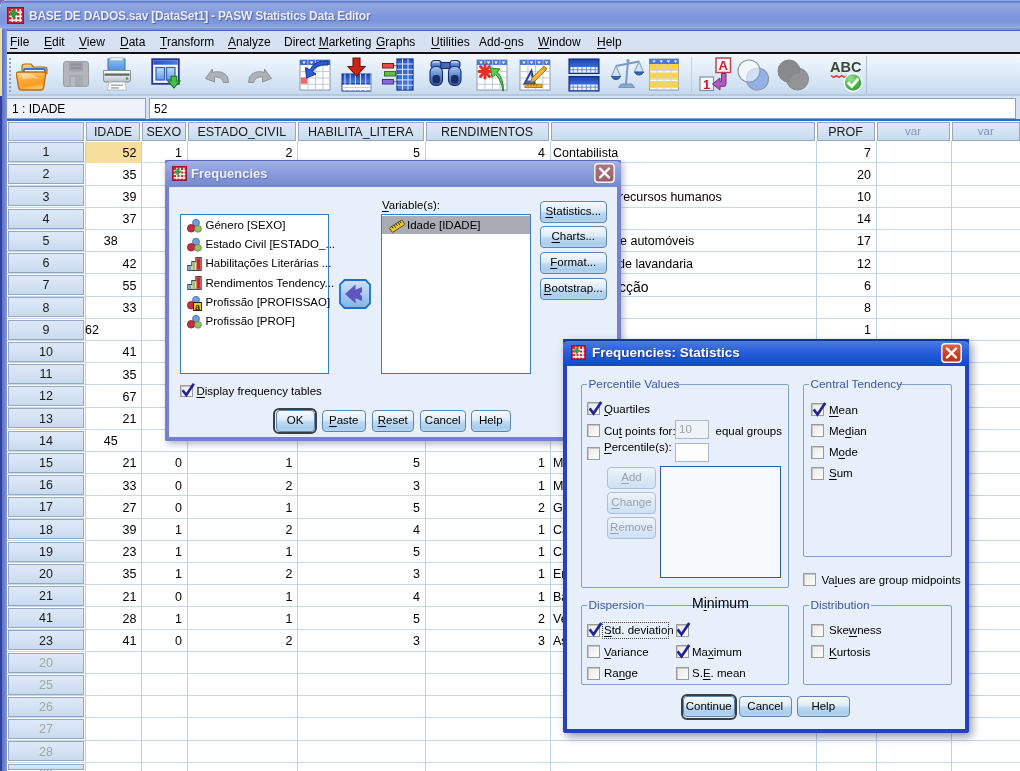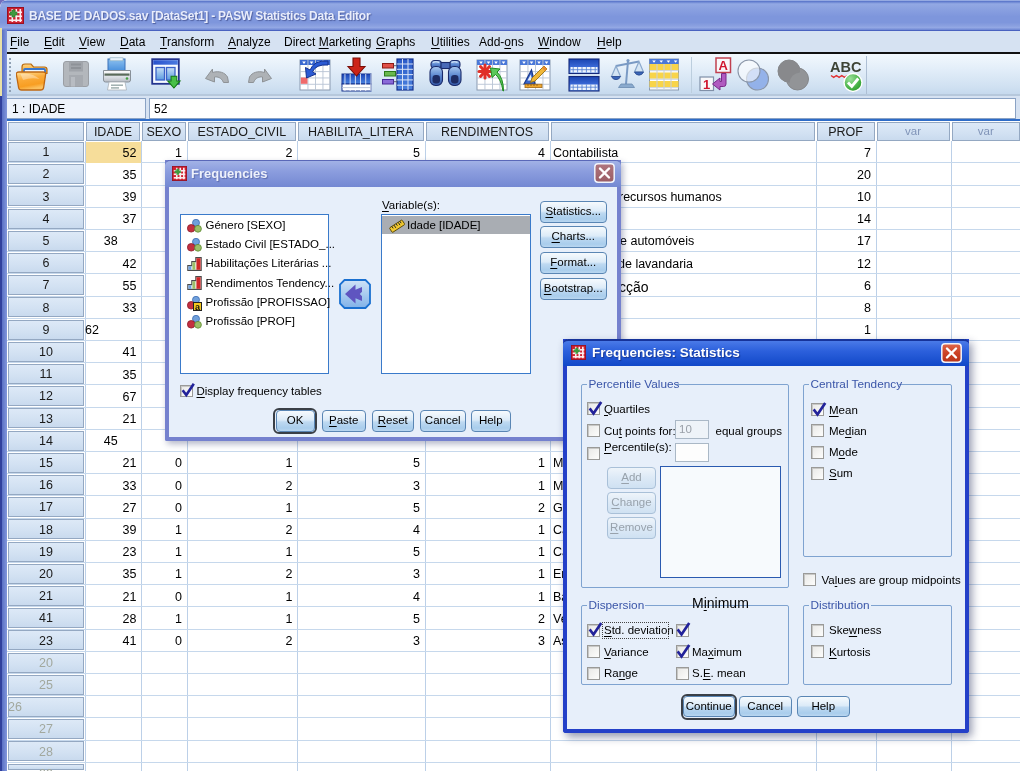--- a/index.html
+++ b/index.html
@@ -465,21 +465,21 @@
 <div class="tx" style="left:8px;top:589.2px;width:76px;text-align:center;font-size:12.5px;color:#1a1a1a">21</div>
 <div class="abs" style="left:8px;top:608.2px;width:76px;height:20.0px;background:linear-gradient(180deg,#dde9f7 0%,#d2e1f2 60%,#c9daee 100%);border:1px solid #94a8c2;"></div>
 <div class="tx" style="left:8px;top:611.4px;width:76px;text-align:center;font-size:12.5px;color:#1a1a1a">41</div>
 <div class="abs" style="left:8px;top:630.4px;width:76px;height:20.0px;background:linear-gradient(180deg,#dde9f7 0%,#d2e1f2 60%,#c9daee 100%);border:1px solid #94a8c2;"></div>
 <div class="tx" style="left:8px;top:633.6px;width:76px;text-align:center;font-size:12.5px;color:#1a1a1a">23</div>
 <div class="abs" style="left:8px;top:652.6px;width:76px;height:20.0px;background:linear-gradient(180deg,#dde9f7 0%,#d2e1f2 60%,#c9daee 100%);border:1px solid #94a8c2;"></div>
 <div class="tx" style="left:8px;top:655.8px;width:76px;text-align:center;font-size:12.5px;color:#a2a89e">20</div>
 <div class="abs" style="left:8px;top:674.8px;width:76px;height:20.0px;background:linear-gradient(180deg,#dde9f7 0%,#d2e1f2 60%,#c9daee 100%);border:1px solid #94a8c2;"></div>
 <div class="tx" style="left:8px;top:678.0px;width:76px;text-align:center;font-size:12.5px;color:#a2a89e">25</div>
 <div class="abs" style="left:8px;top:697.0px;width:76px;height:20.0px;background:linear-gradient(180deg,#dde9f7 0%,#d2e1f2 60%,#c9daee 100%);border:1px solid #94a8c2;"></div>
-<div class="tx" style="left:8px;top:700.2px;width:76px;font-size:12.5px;color:#a2a89e">26</div>
+<div class="tx" style="left:8px;top:700.2px;width:76px;text-align:center;font-size:12.5px;color:#a2a89e">26</div>
 <div class="abs" style="left:8px;top:719.2px;width:76px;height:20.0px;background:linear-gradient(180deg,#dde9f7 0%,#d2e1f2 60%,#c9daee 100%);border:1px solid #94a8c2;"></div>
 <div class="tx" style="left:8px;top:722.4px;width:76px;text-align:center;font-size:12.5px;color:#a2a89e">27</div>
 <div class="abs" style="left:8px;top:741.4px;width:76px;height:20.0px;background:linear-gradient(180deg,#dde9f7 0%,#d2e1f2 60%,#c9daee 100%);border:1px solid #94a8c2;"></div>
 <div class="tx" style="left:8px;top:744.6px;width:76px;text-align:center;font-size:12.5px;color:#a2a89e">28</div>
 <div class="abs" style="left:8px;top:763.6px;width:76px;height:6.2px;background:linear-gradient(180deg,#dde9f7 0%,#d2e1f2 60%,#c9daee 100%);border:1px solid #94a8c2;"></div>
 <div class="tx" style="left:8px;top:766.8px;width:76px;text-align:center;font-size:12.5px;color:#a2a89e">29</div>
 <div class="abs" style="left:86px;top:141.8px;width:54.5px;height:20.9px;background:#f6dd9a"></div>
 <div class="tx" style="left:85.0px;top:145.5px;width:51.5px;text-align:right;font-size:12.5px">52</div>
     <div class="tx" style="left:85.0px;top:167.7px;width:51.5px;text-align:right;font-size:12.5px">35</div>
     <div class="tx" style="left:85.0px;top:189.9px;width:51.5px;text-align:right;font-size:12.5px">39</div>

